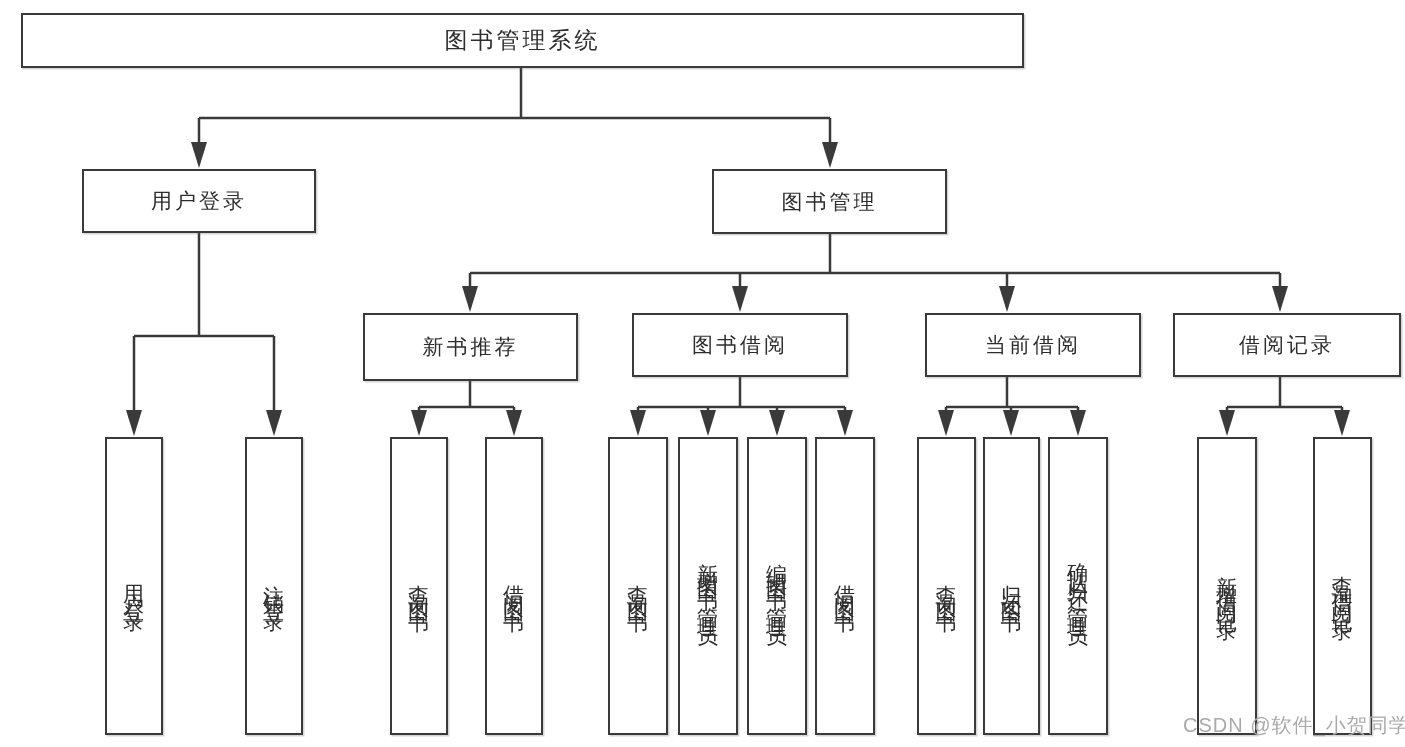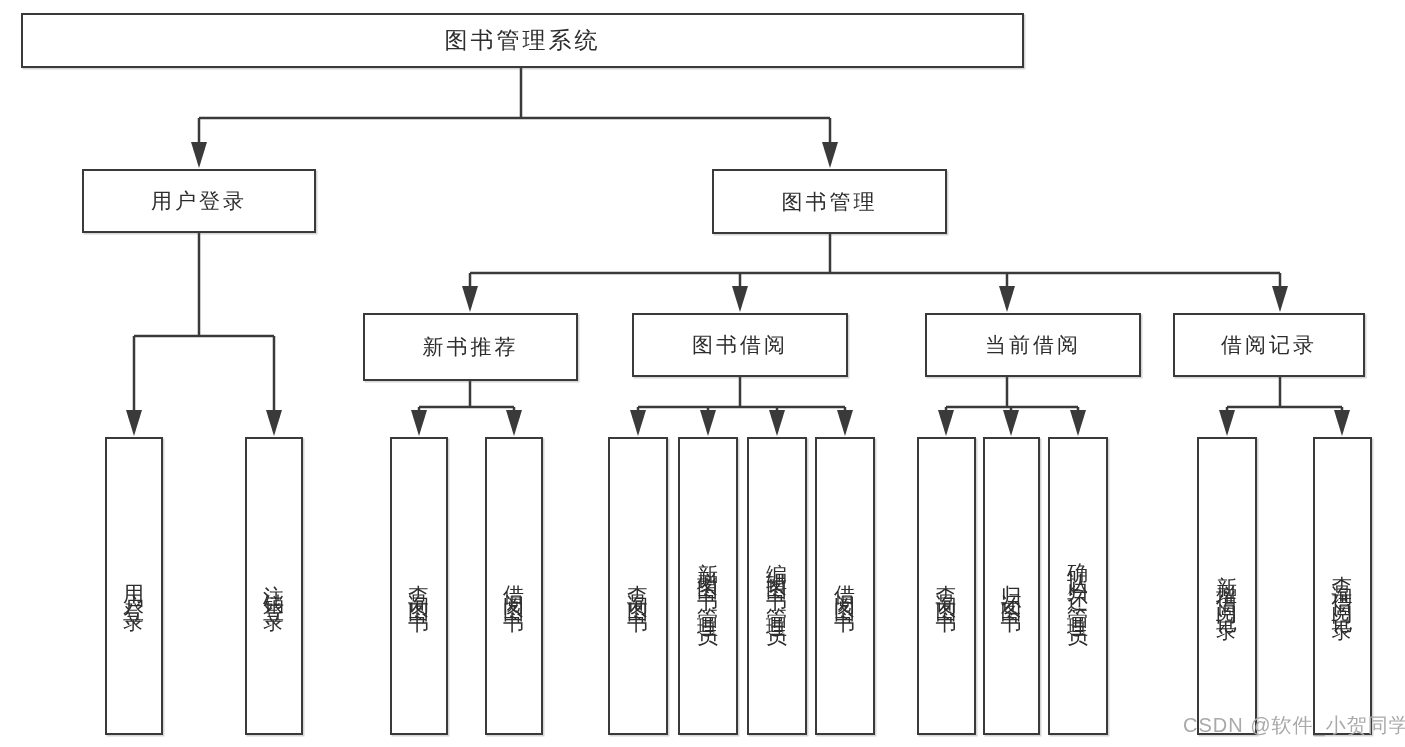--- a/index.html
+++ b/index.html
@@ -127,21 +127,21 @@
 
   <div class="node" style="left:363px; top:313px; width:215px; height:68px;">
     <span>新书推荐</span>
   </div>
   <div class="node" style="left:632px; top:313px; width:216px; height:64px;">
     <span>图书借阅</span>
   </div>
   <div class="node" style="left:925px; top:313px; width:216px; height:64px;">
     <span>当前借阅</span>
   </div>
-  <div class="node" style="left:1173px; top:313px; width:192px; height:64px;">
+  <div class="node" style="left:1173px; top:313px; width:228px; height:64px;">
     <span>借阅记录</span>
   </div>
 
   <div class="leaf" style="left:105px; top:437px; width:58px; height:298px;">
     <span>用户登录</span>
   </div>
   <div class="leaf" style="left:245px; top:437px; width:58px; height:298px;">
     <span>注销登录</span>
   </div>
 

